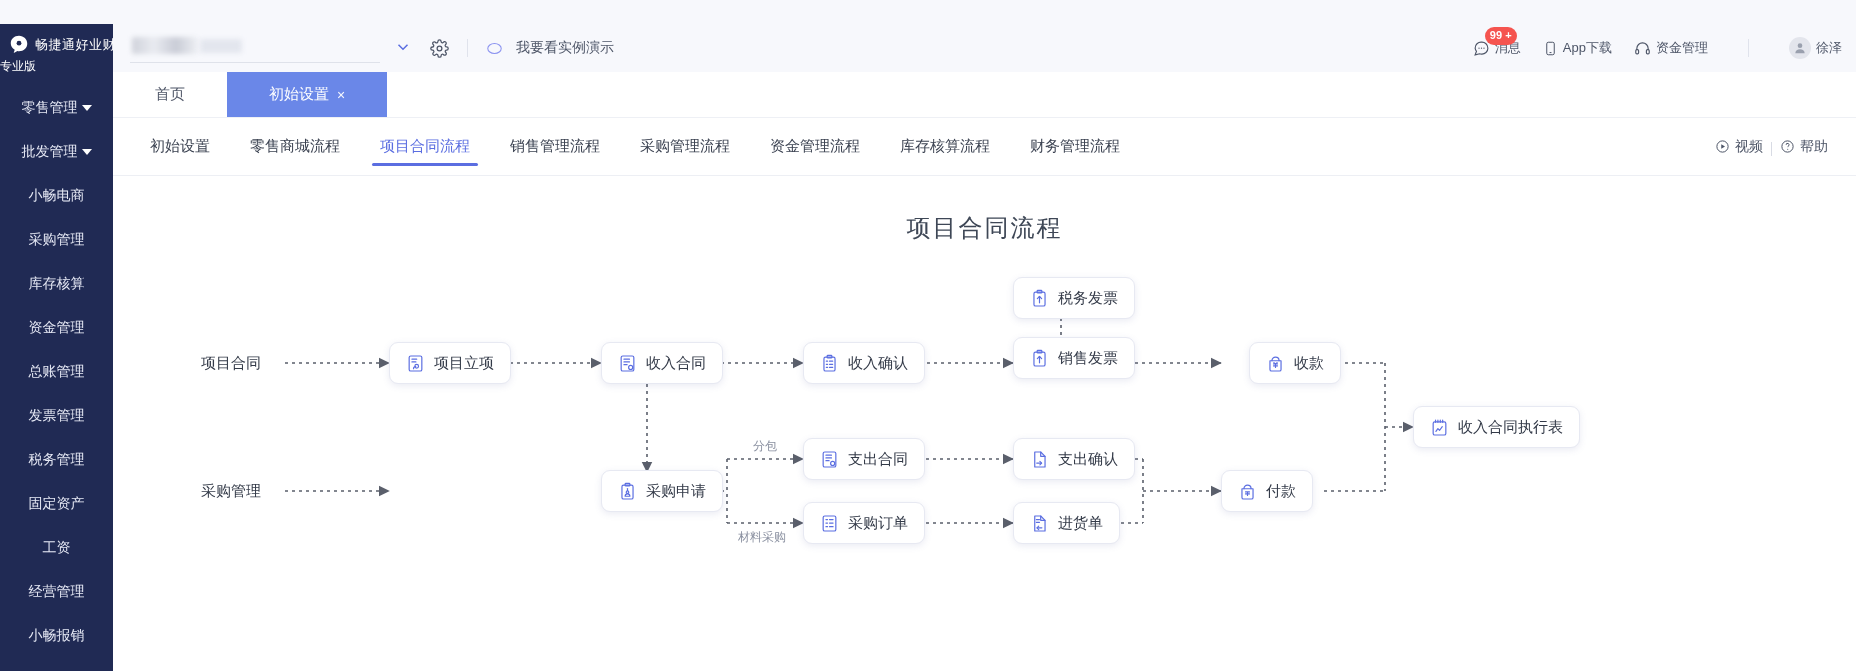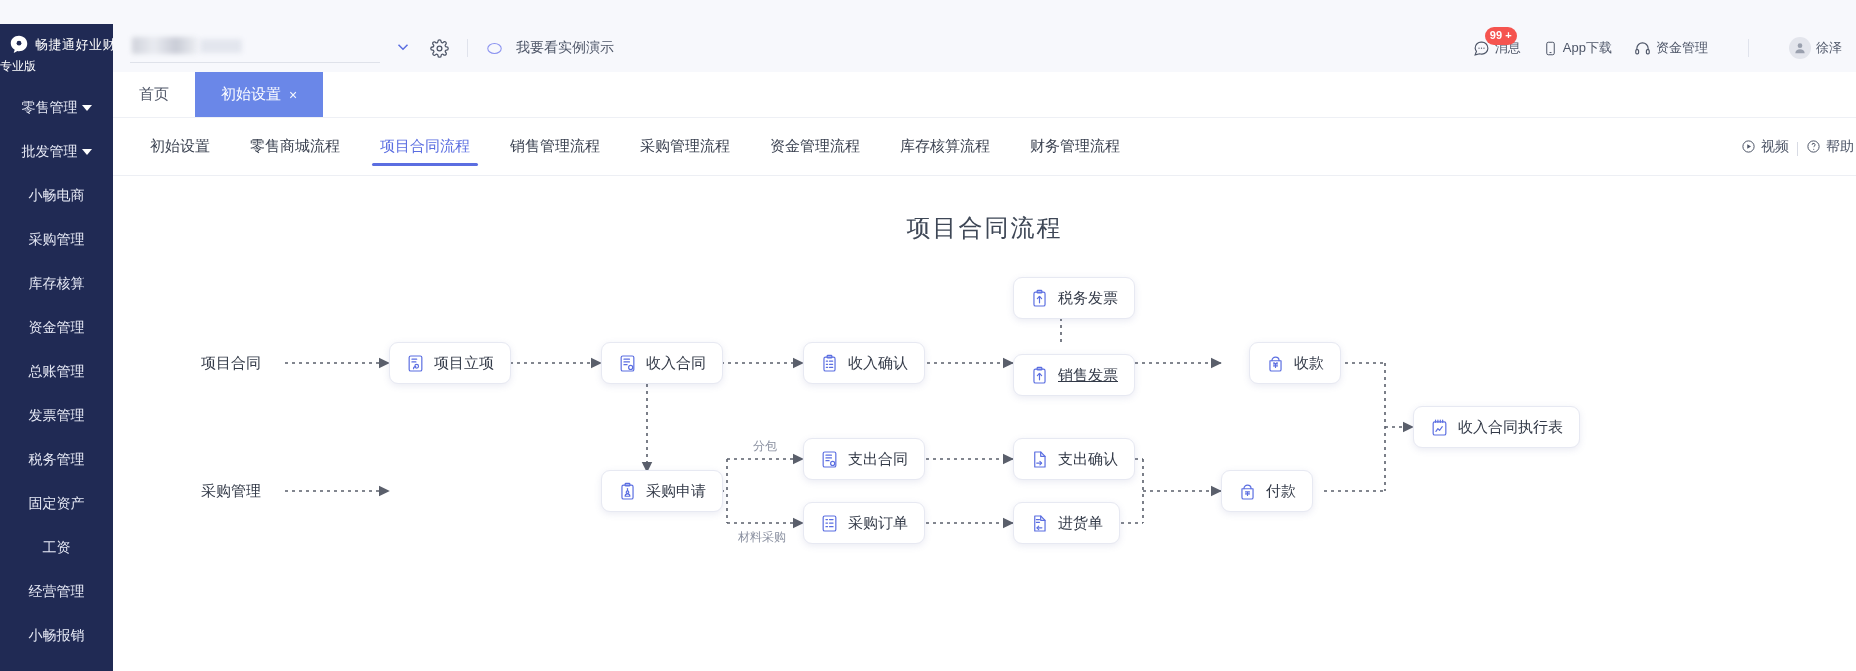--- a/index.html
+++ b/index.html
@@ -60,42 +60,42 @@
   }
   .avatar { width:22px; height:22px; border-radius:50%; background:#e3e5ec; display:flex; align-items:center; justify-content:center; }
   .user-name { color:#4d5567; font-size:13px; }
 
   
   .tabrow {
     position:absolute; left:113px; top:72px; width:1743px; height:46px;
     background:#ffffff; display:flex; align-items:stretch; border-bottom:1px solid #eef0f5;
   }
   .btab {
-    display:flex; align-items:center; justify-content:center; padding:0 26px;
+    display:flex; align-items:center; justify-content:center; padding:0 42px;
     font-size:15px; color:#515869; cursor:pointer; gap:8px;
   }
   .btab.active { background:#6a87e8; color:#ffffff; }
   .btab .x { font-size:14px; opacity:.95; }
 
   
   .subnav {
     position:absolute; left:113px; top:118px; width:1743px; height:58px;
     background:#ffffff; display:flex; align-items:center; border-bottom:1px solid #edeff4;
   }
   .subtab {
     position:relative; height:58px; display:flex; align-items:center;
     padding:0 20px; font-size:15px; color:#3b4251; cursor:pointer; white-space:nowrap;
   }
   .subtab:first-child { margin-left: 17px; }
   .subtab.active { color:#5b6ee1; }
   .subtab.active::after {
     content:""; position:absolute; left:12px; right:12px; bottom:10px; height:3px;
     background:#5b6ee1; border-radius:2px;
   }
-  .subnav-right { margin-left:auto; display:flex; align-items:flex-end; gap:8px; padding-right:2px; font-size:14px; color:#4d5567; }
+  .subnav-right { margin-left:auto; display:flex; align-items:flex-end; gap:8px; padding-right:28px; font-size:14px; color:#4d5567; }
   .subnav-right .lnk { display:flex; align-items:center; gap:5px; cursor:pointer; }
   .subnav-right .bar { width:1px; height:14px; background:#d8dbe4; }
 
   
   .canvas { position:absolute; left:113px; top:176px; width:1743px; height:495px; background:#ffffff; }
   .flow-title {
     position:absolute; left:0; right:0; top:36px; text-align:center;
     font-size:24px; color:#3e4756; letter-spacing:2px;
   }
 
@@ -372,21 +372,21 @@
         </div>
         <div class="node" style="left: 690px; top: 166px;">
           <svg class="ni" viewBox="0 0 24 24">
             <rect x="5" y="4" width="14" height="17.5" rx="2" fill="none" stroke="#5b6ee1" stroke-width="1.5" stroke-linecap="round" stroke-linejoin="round"></rect>
             <rect x="9" y="1.8" width="6" height="3.2" rx="1" fill="none" stroke="#5b6ee1" stroke-width="1.5" stroke-linecap="round" stroke-linejoin="round"></rect>
             <path d="M8 9h1.6M8 13h1.6M8 17h1.6" fill="none" stroke="#5b6ee1" stroke-width="1.5" stroke-linecap="round" stroke-linejoin="round"></path>
             <path d="M12 9h4M12 13h4M12 17h4" fill="none" stroke="#5b6ee1" stroke-width="1.5" stroke-linecap="round" stroke-linejoin="round"></path>
           </svg>
           <span>收入确认</span>
         </div>
-        <div class="node" style="left: 900px; top: 178px; text-decoration: underline;">
+        <div class="node" style="left: 900px; top: 161px;">
           <svg class="ni" viewBox="0 0 24 24">
             <rect x="5" y="4" width="14" height="17.5" rx="2" fill="none" stroke="#5b6ee1" stroke-width="1.5" stroke-linecap="round" stroke-linejoin="round"></rect>
             <rect x="9" y="1.8" width="6" height="3.2" rx="1" fill="none" stroke="#5b6ee1" stroke-width="1.5" stroke-linecap="round" stroke-linejoin="round"></rect>
             <path d="M12 17.5V9.5" fill="none" stroke="#5b6ee1" stroke-width="1.5" stroke-linecap="round" stroke-linejoin="round"></path>
             <path d="M9.3 12.2L12 9.4l2.7 2.8" fill="none" stroke="#5b6ee1" stroke-width="1.5" stroke-linecap="round" stroke-linejoin="round"></path>
           </svg>
           <span>销售发票</span>
         </div>
         <div class="node" style="left: 900px; top: 101px;">
           <svg class="ni" viewBox="0 0 24 24">

